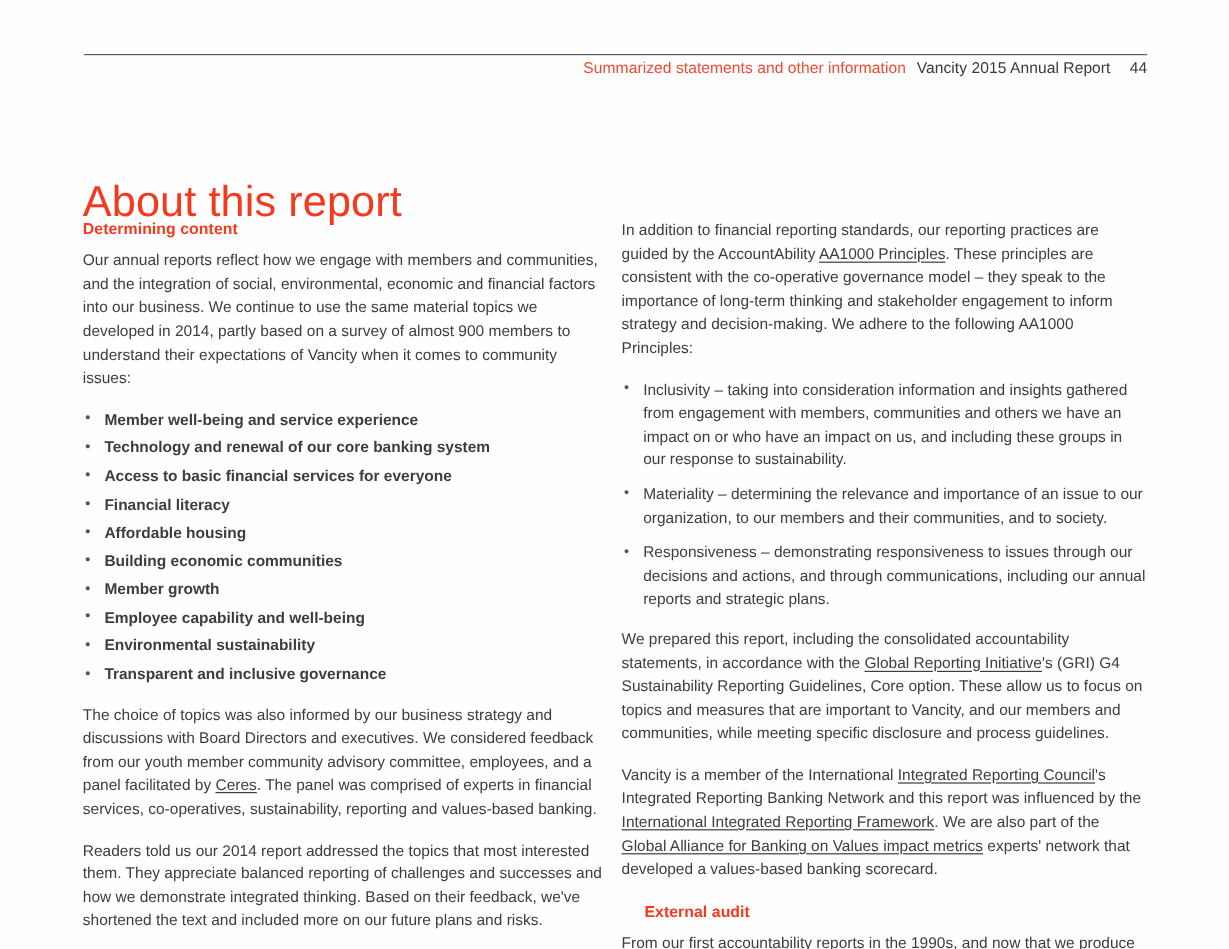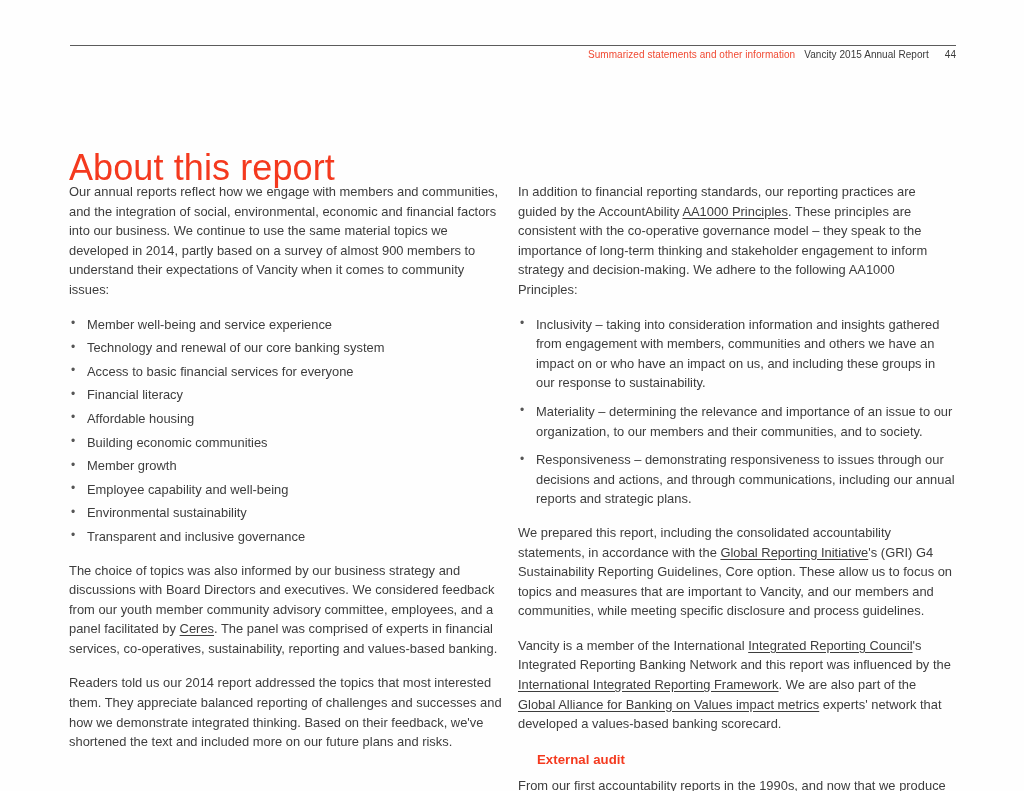--- a/index.html
+++ b/index.html
@@ -31,21 +31,21 @@
     height: 1px;
     background: #5b5b5b;
   }
   .header-line {
     position: absolute;
     right: 68px;
     top: 49px;
     display: flex;
     align-items: baseline;
     gap: 0;
-    font-size: 10px;
+    font-size: 13px;
     letter-spacing: 0.05px;
     white-space: nowrap;
   }
   .hdr-section {
     color: #f04a33;
     margin-right: 9px;
   }
   .hdr-report {
     color: #3a3a3a;
     margin-right: 16px;
@@ -116,21 +116,21 @@
     color: #3d3d3d;
   }
   ul.bullets li::before {
     content: "\2022";
     position: absolute;
     left: 2px;
     top: -0.5px;
     color: #555;
     font-size: 12px;
   }
-  ul.bullets.tight li { margin-bottom: 4px; }
+  ul.bullets.tight li { margin-bottom: 4px; font-weight: bold; }
   ul.bullets.loose li { margin-bottom: 9px; }
 
   a.doclink, .doclink {
     color: #3d3d3d;
     text-decoration: underline;
     text-underline-offset: 1.5px;
     text-align: right;
   }
 </style>
 </head>
@@ -142,20 +142,21 @@
   <div class="header-line">
     <span class="hdr-section">Summarized statements and other information</span>
     <span class="hdr-report">Vancity 2015 Annual Report</span>
     <span class="hdr-pageno">44</span>
   </div>
 
   <h1 class="page-title">About this report</h1>
 
   <div class="col col-left">
 
+    <h2 class="sec-heading">Determining content</h2>
 
     <p class="body">Our annual reports reflect how we engage with members and communities, and the integration of social, environmental, economic and financial factors into our business. We continue to use the same material topics we developed in 2014, partly based on a survey of almost 900 members to understand their expectations of Vancity when it comes to community issues:</p>
 
     <ul class="bullets tight">
       <li>Member well-being and service experience</li>
       <li>Technology and renewal of our core banking system</li>
       <li>Access to basic financial services for everyone</li>
       <li>Financial literacy</li>
       <li>Affordable housing</li>
       <li>Building economic communities</li>

